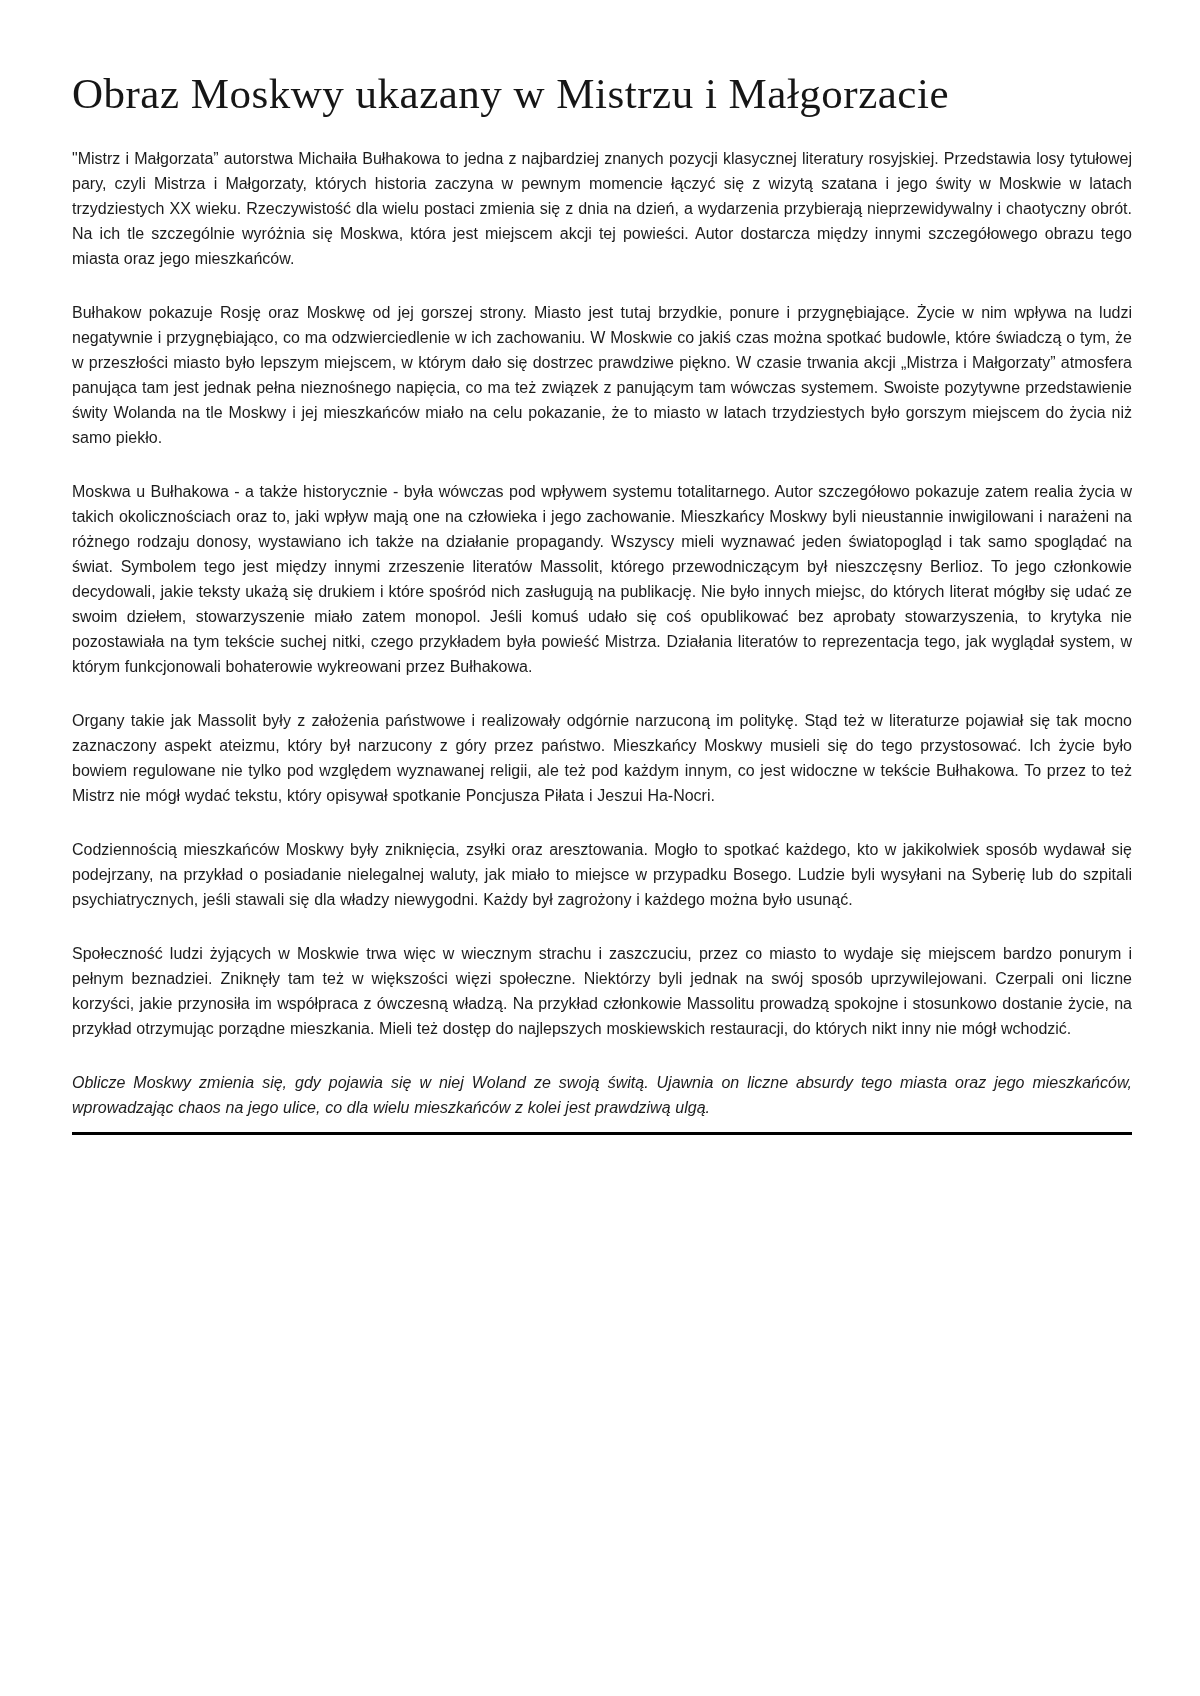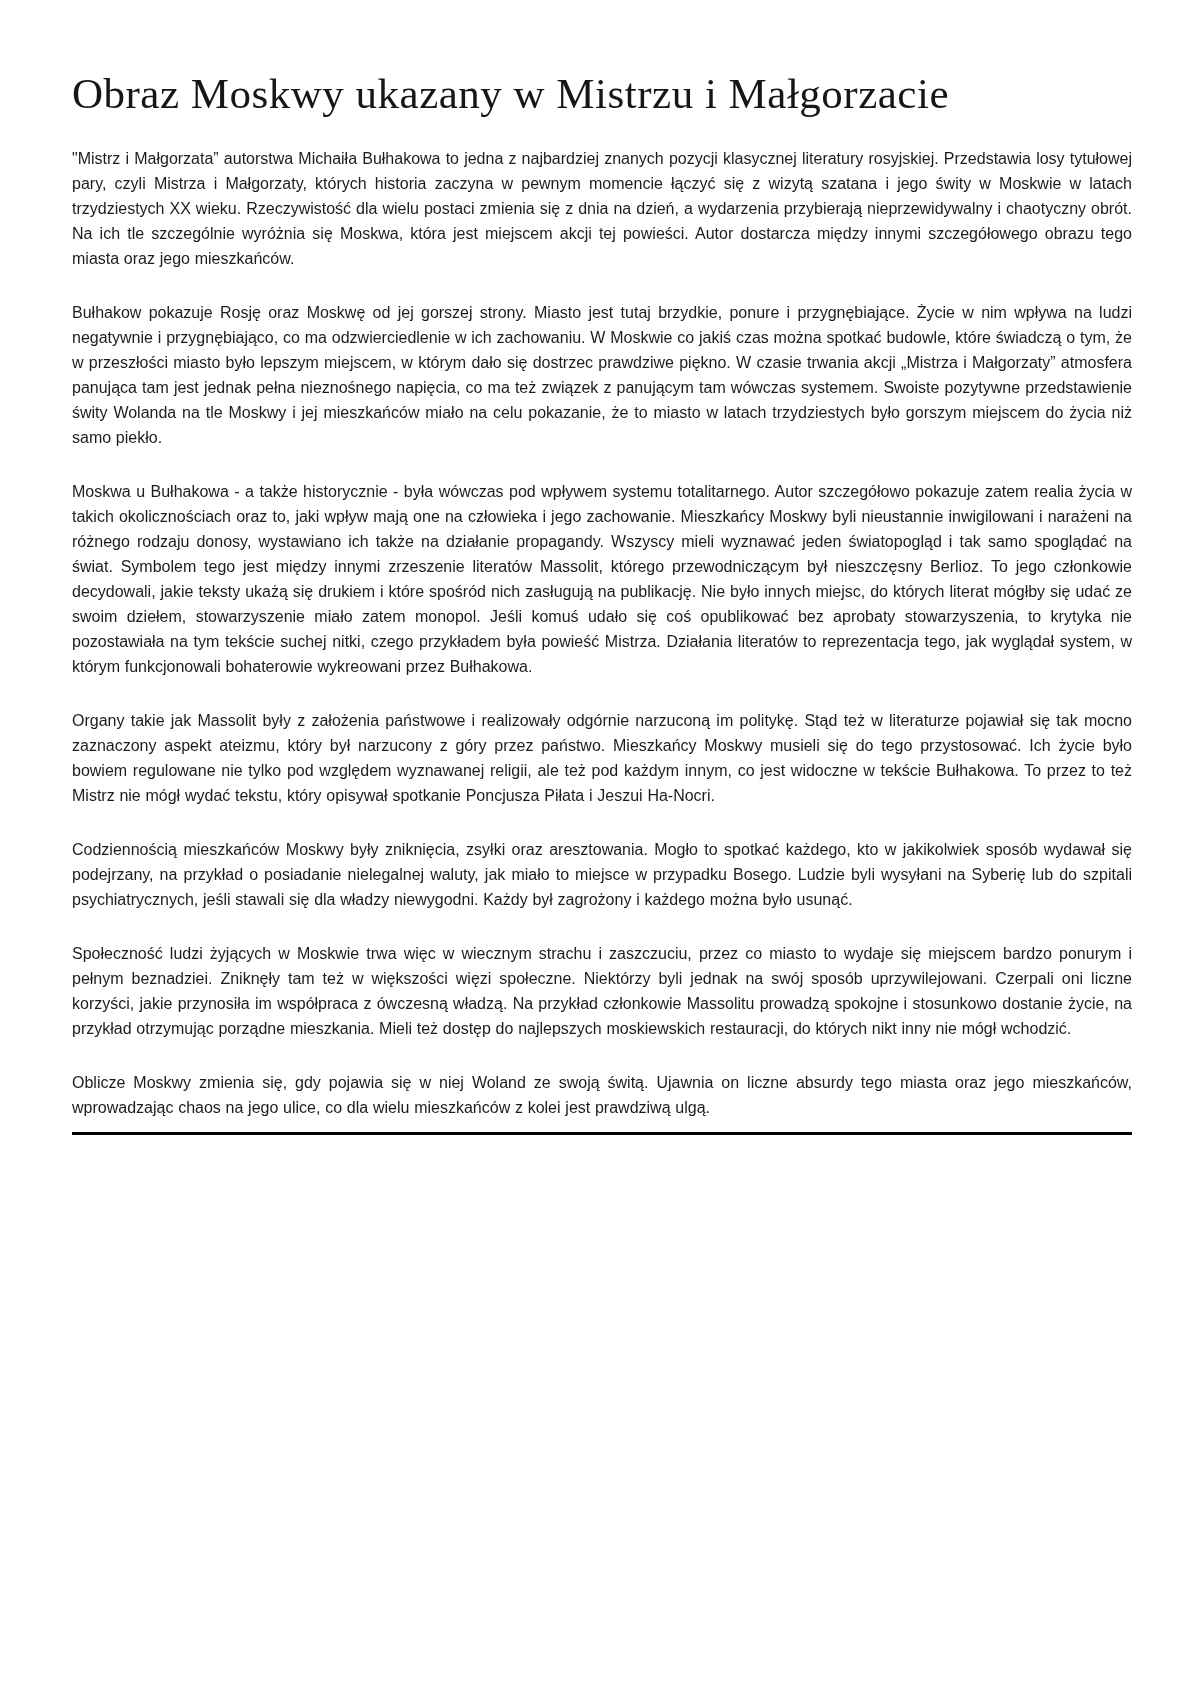--- a/index.html
+++ b/index.html
@@ -31,20 +31,21 @@
     line-height: 25px;
     color: #1c1c1c;
     text-align: justify;
     margin: 0 0 29px 0;
     hyphens: auto;
     -webkit-hyphens: auto;
     word-spacing: 0.3px;
   }
   .doc-body p.final {
     margin-bottom: 12px;
+    font-style: italic;
   }
   .end-rule {
     width: 100%;
     height: 3px;
     background: #000000;
     margin-top: 2px;
   }
 </style>
 </head>
 <body>

